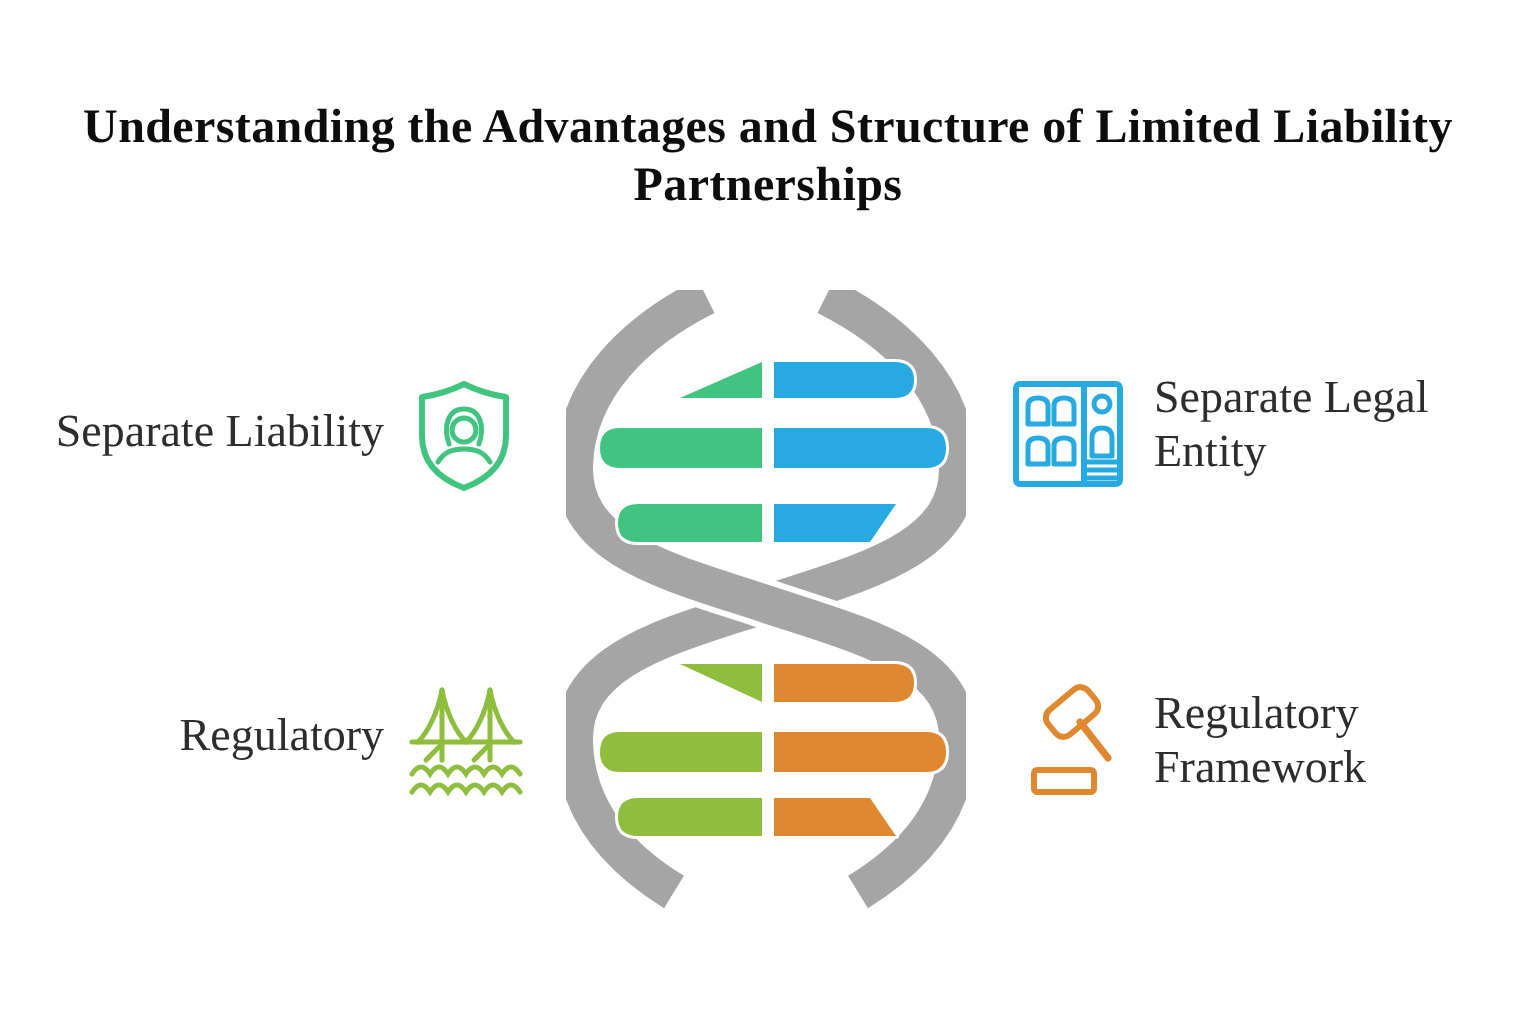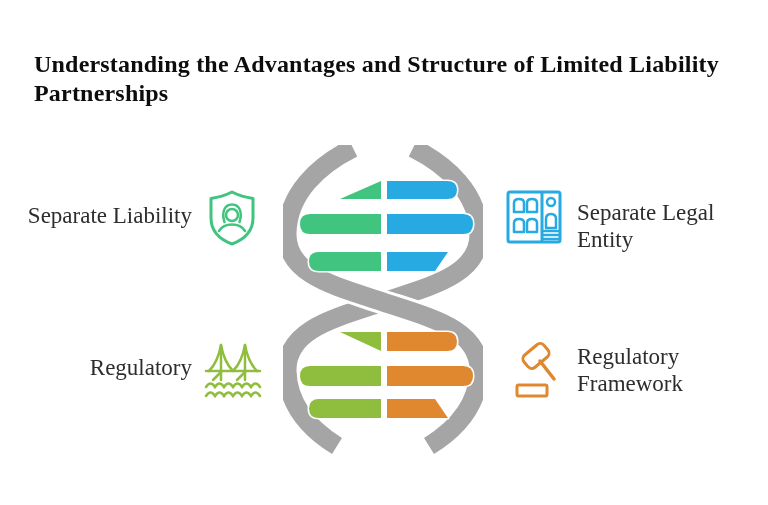--- a/index.html
+++ b/index.html
@@ -2,21 +2,21 @@
 <html><head>
 <meta charset="utf-8">
 <style>
   html,body{margin:0;padding:0;}
   body{
     width:768px;height:505px;position:relative;overflow:hidden;
     background:#ffffff;font-family:"Liberation Serif", serif;
   }
   .title{
     position:absolute;left:34px;top:50px;width:700px;
-    text-align:left;font-weight:bold;font-size:24px;line-height:29px;
+    text-align:center;font-weight:bold;font-size:24px;line-height:29px;
     letter-spacing:0.2px;
   }
   .label{
     position:absolute;font-size:23px;line-height:27px;color:#2d2d2d;
   }
   .label.right-align{text-align:right;}
   .icon{position:absolute;}
   svg{display:block;}
 </style>
 </head>
@@ -73,21 +73,21 @@
     <path d="M 36,2 V 52" fill="none" stroke="#27aae1" stroke-width="3"></path>
     <path d="M 8,22 V 13 Q 8,9 13,9 Q 18,9 18,13 V 22 Z" fill="none" stroke="#27aae1" stroke-width="2.5" stroke-linejoin="round"></path>
     <path d="M 21,22 V 13 Q 21,9 26,9 Q 31,9 31,13 V 22 Z" fill="none" stroke="#27aae1" stroke-width="2.5" stroke-linejoin="round"></path>
     <path d="M 8,42 V 33 Q 8,29 13,29 Q 18,29 18,33 V 42 Z" fill="none" stroke="#27aae1" stroke-width="2.5" stroke-linejoin="round"></path>
     <path d="M 21,42 V 33 Q 21,29 26,29 Q 31,29 31,33 V 42 Z" fill="none" stroke="#27aae1" stroke-width="2.5" stroke-linejoin="round"></path>
     <circle cx="45" cy="12" r="4" fill="none" stroke="#27aae1" stroke-width="2.5"></circle>
     <path d="M 40,38 V 29 Q 40,24 45,24 Q 50,24 50,29 V 38 Z" fill="none" stroke="#27aae1" stroke-width="2.5" stroke-linejoin="round"></path>
     <path d="M 37,41 H 53 M 37,45 H 53 M 37,49 H 53" fill="none" stroke="#27aae1" stroke-width="2.5"></path>
   </svg>
 </div>
-<div class="label" style="left:577px;top:199px;width:170px;">Separate Legal Entity</div>
+<div class="label" style="left:577px;top:185px;width:170px;">Separate Legal Entity</div>
 
 <div class="label right-align" style="left:12px;top:354px;width:180px;">Regulatory</div>
 <div class="icon" style="left:204px;top:338px;">
   <svg width="58" height="62" viewBox="0 0 58 62">
     <g fill="none" stroke="#8fbe3e" stroke-width="2.5" stroke-linecap="round">
       <path d="M 2,33 H 56"></path>
       <path d="M 17,7 V 42 M 41,7 V 42"></path>
       <path d="M 5,33 C 10,28 15,18 17,7 M 17,7 C 19,18 24,28 29,33 M 29,33 C 34,28 39,18 41,7 M 41,7 C 43,18 48,28 53,33"></path>
       <path d="M 9,42 L 17,34 M 33,42 L 41,34"></path>
       <path d="M 2,49 Q 6.5,42 11,49 Q 15.5,42 20,49 Q 24.5,42 29,49 Q 33.5,42 38,49 Q 42.5,42 47,49 Q 51.5,42 56,49"></path>

